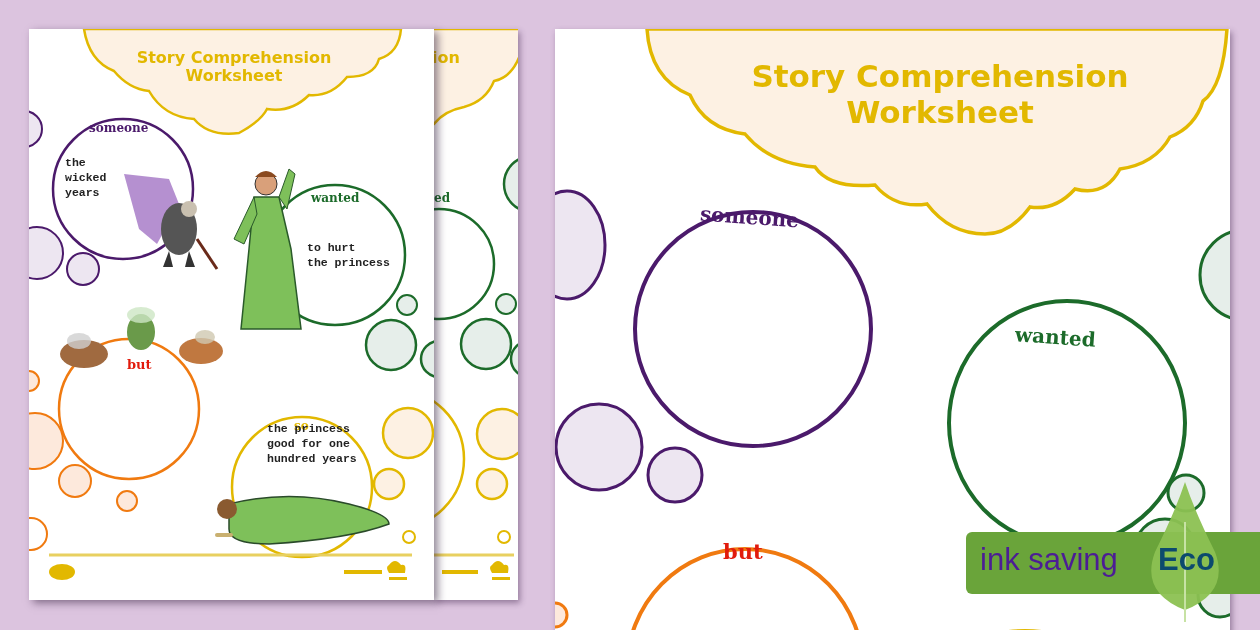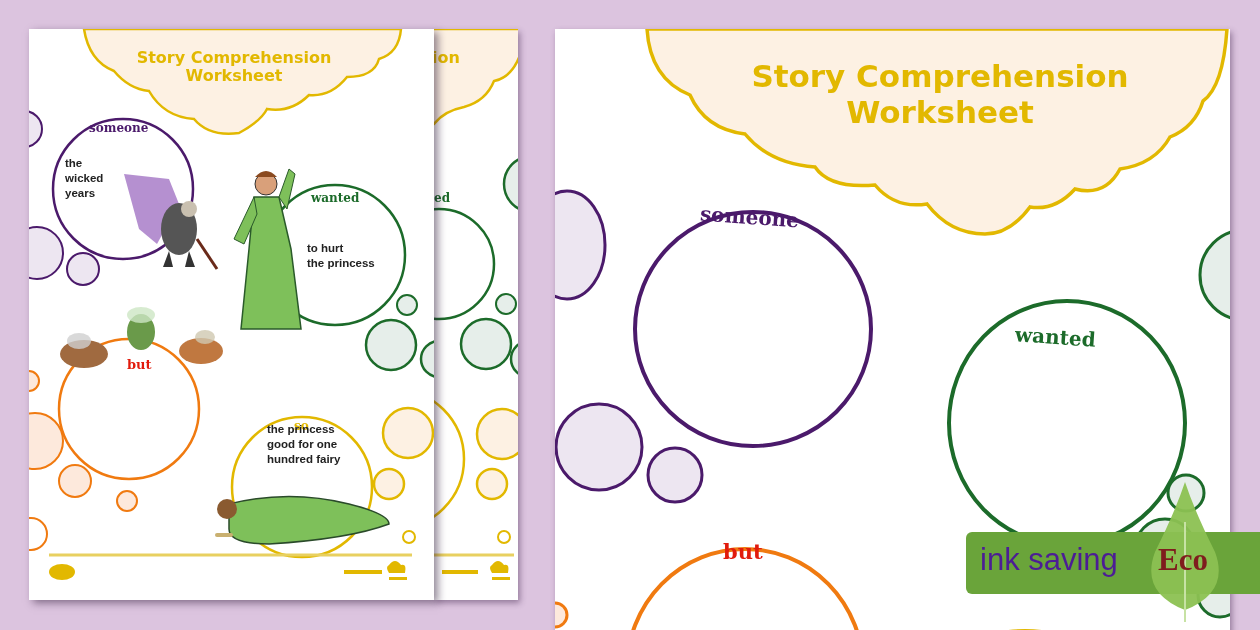--- a/index.html
+++ b/index.html
@@ -14,33 +14,33 @@
   }
   .back-page { left: 434px; top: 29px; width: 84px; height: 571px; }
   .front-page { left: 29px; top: 29px; width: 405px; height: 571px; box-shadow: 4px 3px 8px rgba(40,20,50,0.5); }
   .big-page { left: 555px; top: 29px; width: 675px; height: 610px; }
   svg { position: absolute; left: 0; top: 0; }
   .title {
     position: absolute; text-align: center; font-weight: bold;
     font-family: "DejaVu Sans", sans-serif; line-height: 1.15;
   }
   .label { position: absolute; font-weight: bold; font-family: "DejaVu Serif", serif; }
-  .answer { position: absolute; font-family: Liberation Sans, sans-serif; font-weight: bold; color: #222; font-size: 11.5px; line-height: 1.3; }
+  .answer { position: absolute; font-family: Liberation Mono, monospace; font-weight: bold; color: #222; font-size: 11.5px; line-height: 1.3; }
   .eco-badge {
     position: absolute; left: 966px; top: 532px; width: 294px; height: 62px;
     background: #6aa43a; border-radius: 6px 0 0 6px;
   }
   .eco-text {
     position: absolute; left: 14px; top: 10px; color: #4c1d95; font-size: 31px;
     font-family: "Liberation Sans", sans-serif;
   }
   .eco-leaf { position: absolute; left: 1140px; top: 482px; }
   .eco-word {
-    position: absolute; left: 1158px; top: 542px; color: #7f1d1d; font-size: 31px; font-weight: bold;
-    font-family: Liberation Serif, serif;
+    position: absolute; left: 1158px; top: 542px; color: #0c4a6e; font-size: 31px; font-weight: bold;
+    font-family: Liberation Sans, sans-serif;
   }
 </style>
 </head>
 <body>
 
 <div class="page back-page">
   <svg width="92" height="571">
     <path d="M-10,0 L92,0 L88,20 Q80,48 60,52 Q52,72 30,78 Q10,82 0,95 L-10,95 Z" fill="#fdf1e3" stroke="#e2b800" stroke-width="2.5"></path>
     <circle cx="5" cy="235" r="55" fill="none" stroke="#1c6b2a" stroke-width="2.5"></circle>
     <circle cx="98" cy="155" r="28" fill="#e6eeea" stroke="#1c6b2a" stroke-width="2.5"></circle>
@@ -143,21 +143,21 @@
     <div>to hurt</div>
     <div>the princess</div>
   </div>
 
   <div class="label" style="left:98px; top:328px; color:#e11b0c; font-size:13px;">but</div>
 
   <div class="label" style="left:265px; top:390px; color:#e2b800; font-size:12px;">so</div>
   <div class="answer" style="left:238px; top:393px;">
     <div>the princess</div>
     <div>good for one</div>
-    <div>hundred fairy</div>
+    <div>hundred years</div>
   </div>
 </div>
 
 <div class="page big-page">
   <svg width="675" height="610">
 
     <path d="M92,0 Q95,50 135,66 Q150,100 190,105 Q215,135 260,138 Q275,160 320,156 Q340,180 372,175 Q395,205 430,205 Q455,205 475,178 Q500,182 520,160 Q550,168 565,140 Q600,135 615,108 Q640,98 648,72 Q668,58 672,0 Z" fill="#fdf1e3" stroke="#e2b800" stroke-width="3.5"></path>
 
     <ellipse cx="198" cy="300" rx="118" ry="117" fill="none" stroke="#4b1a6b" stroke-width="4"></ellipse>
 

